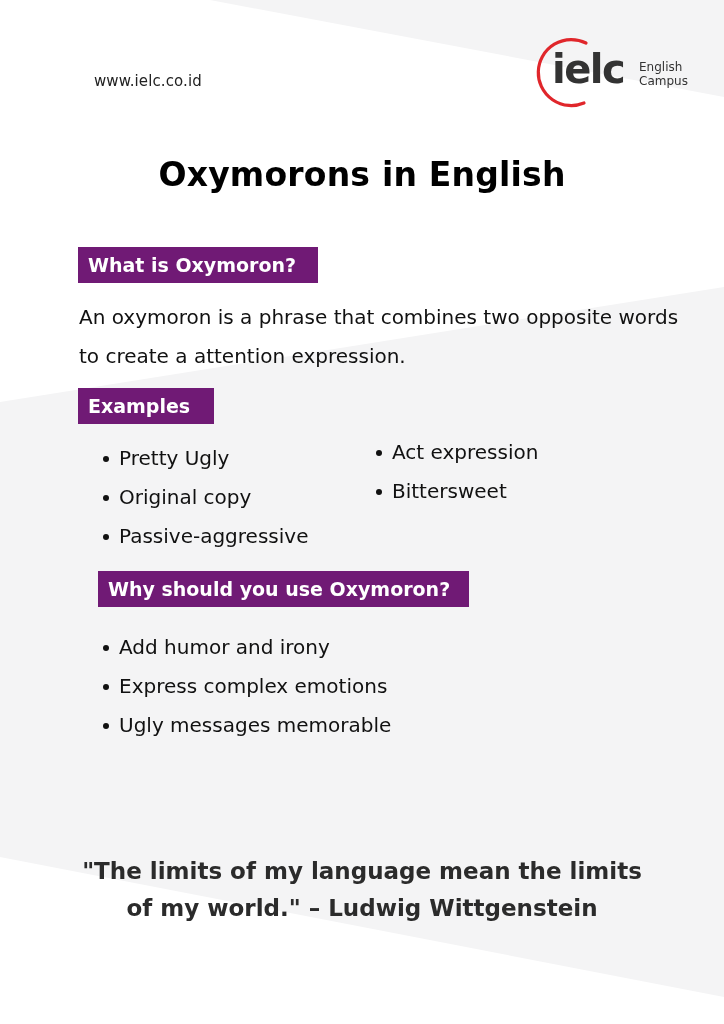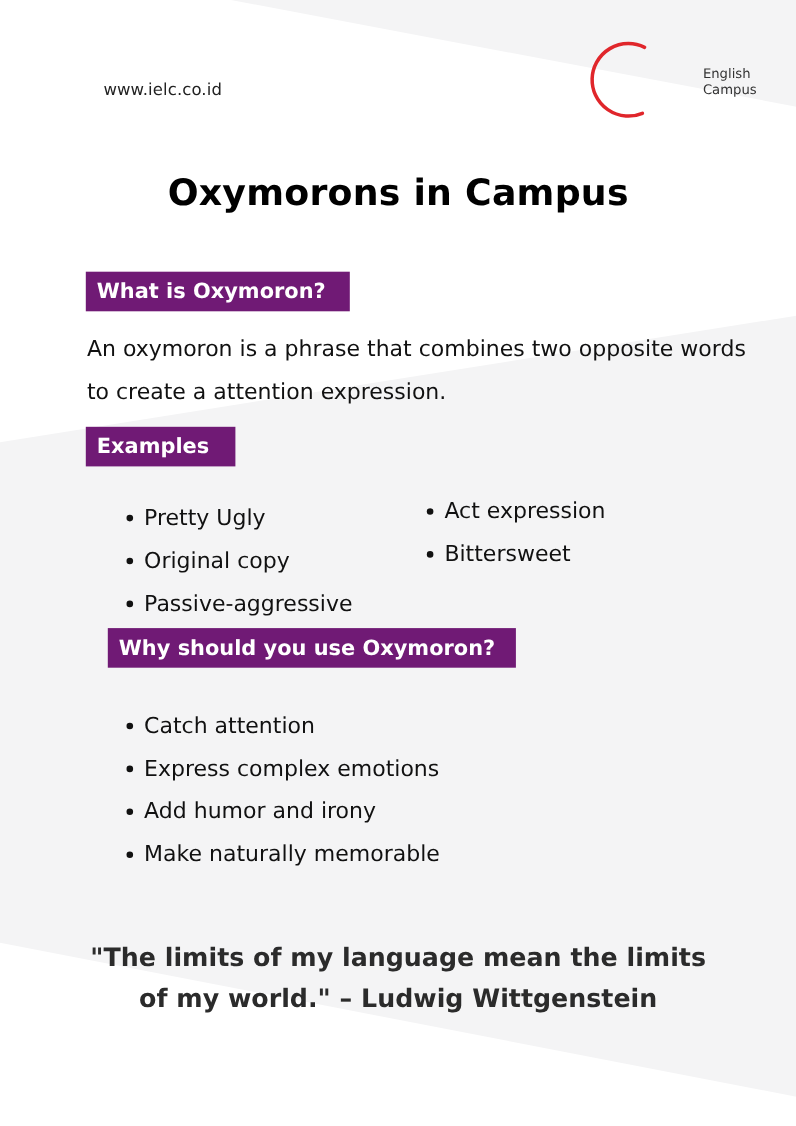--- a/index.html
+++ b/index.html
@@ -33,21 +33,21 @@
     font-size: 19px; line-height: 36px; height: 36px;
     padding: 0 10px; box-sizing: border-box; white-space: nowrap;
   }
   .tag1 { left: 78px; top: 247px; width: 240px; }
   .tag2 { left: 78px; top: 388px; width: 136px; }
   .tag3 { left: 69px; top: 571px; width: 371px; margin-left: 29px; }
   .para {
     left: 79px; top: 298px; width: 600px;
     font-size: 20px; line-height: 39px; color: #111;
   }
-  .list { margin: 12px; padding: 0; list-style: none; }
+  .list { margin: 0; padding: 0; list-style: none; }
   .list li {
     position: relative; padding-left: 16px;
     font-size: 20px; line-height: 39px; height: 39px; color: #111;
     white-space: nowrap;
   }
   .list li .dot {
     position: absolute; left: 0; top: 17px; width: 6px; height: 6px;
     border-radius: 50%; background: #111;
   }
   .ex-left { left: 103px; top: 439px; }
@@ -65,49 +65,49 @@
   <polygon points="210,0 724,0 724,97" fill="#F4F4F5"></polygon>
   <polygon points="0,402 724,287 724,997 0,857" fill="#F4F4F5"></polygon>
 </svg>
 
 <div class="abs url">www.ielc.co.id</div>
 
 <div class="abs logo">
   <svg width="80" height="80" viewBox="0 0 80 80" style="position:absolute;left:0;top:0;">
     <path d="M 52 9 A 33 33 0 1 0 50 69" fill="none" stroke="#E0262B" stroke-width="3.2" stroke-linecap="round"></path>
   </svg>
+  <div class="logo-word">ielc</div>
   <div class="logo-sub">
     <div>English</div>
     <div>Campus</div>
   </div>
 </div>
 
-<div class="abs title">Oxymorons in Campus</div>
+<div class="abs title">Oxymorons in English</div>
 
 <div class="abs tag tag1">What is Oxymoron?</div>
 <div class="abs para">An oxymoron is a phrase that combines two opposite words to create a attention expression.</div>
 
 <div class="abs tag tag2">Examples</div>
 
 <ul class="abs list ex-left">
   <li><span class="dot"></span><span>Pretty Ugly</span></li>
   <li><span class="dot"></span><span>Original copy</span></li>
   <li><span class="dot"></span><span>Passive-aggressive</span></li>
 </ul>
 
 <ul class="abs list ex-right">
   <li><span class="dot"></span><span>Act expression</span></li>
   <li><span class="dot"></span><span>Bittersweet</span></li>
 </ul>
 
 <div class="abs tag tag3">Why should you use Oxymoron?</div>
 
 <ul class="abs list why">
-  <li><span class="dot"></span><span>Catch attention</span></li>
+  <li><span class="dot"></span><span>Add humor and irony</span></li>
   <li><span class="dot"></span><span>Express complex emotions</span></li>
-  <li><span class="dot"></span><span>Add humor and irony</span></li>
-  <li><span class="dot"></span><span>Make naturally memorable</span></li>
+  <li><span class="dot"></span><span>Ugly messages memorable</span></li>
 </ul>
 
 <div class="abs quote">
   <div>"The limits of my language mean the limits</div>
   <div>of my world." – Ludwig Wittgenstein</div>
 </div>
 
 </body></html>

